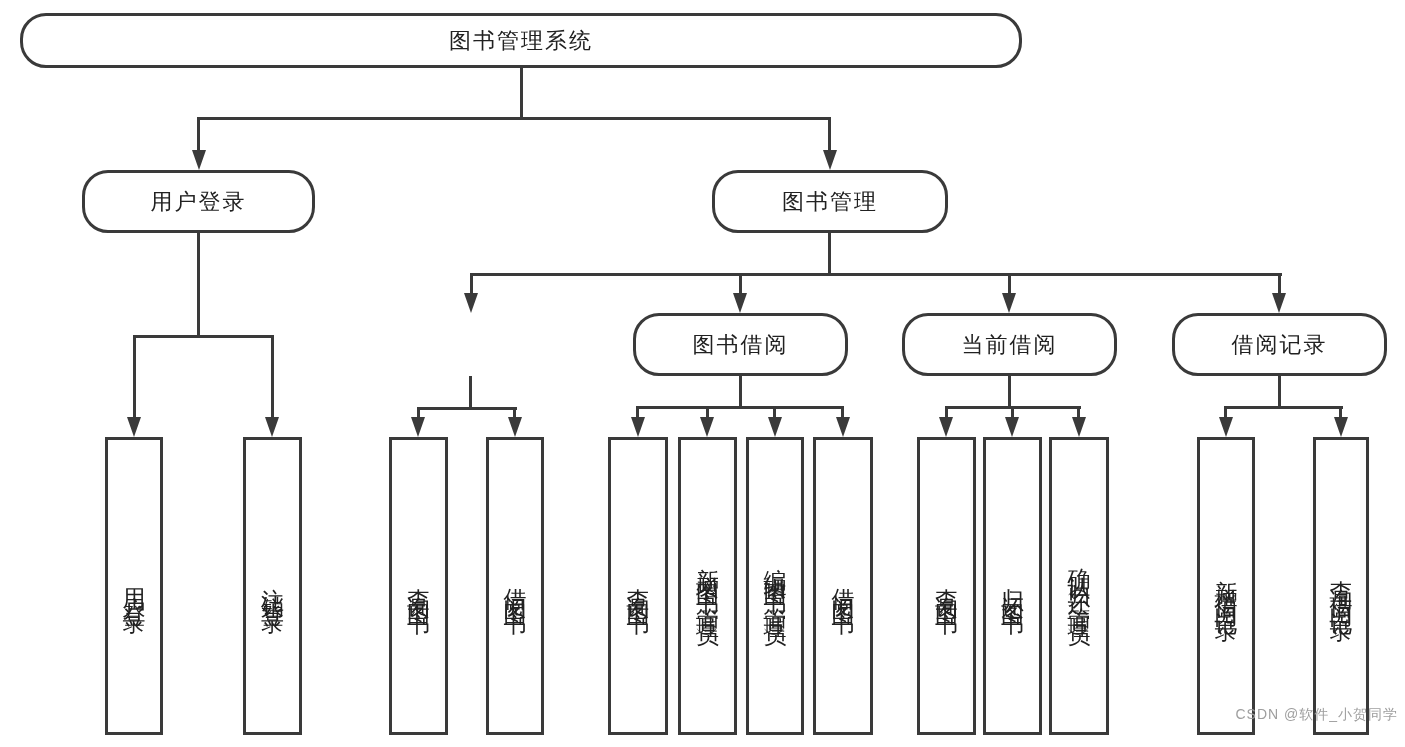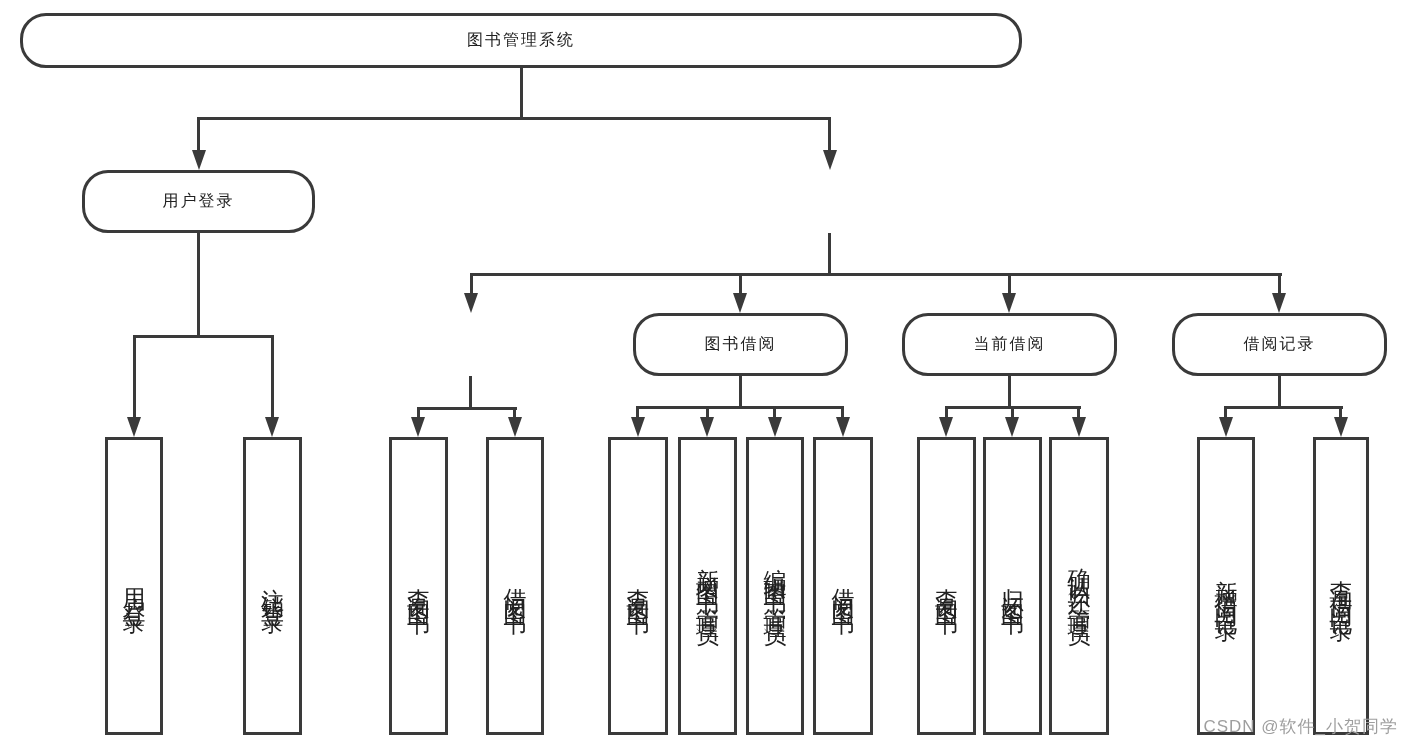--- a/index.html
+++ b/index.html
@@ -14,43 +14,43 @@
   .box {
     position: absolute;
     box-sizing: border-box;
     border: 3px solid var(--line, #3a3a3a);
     background: #ffffff;
     display: flex;
     align-items: center;
     justify-content: center;
     color: var(--text, #212121);
   }
-  .hbox { font-size: 16px; letter-spacing: 2px; white-space: nowrap; border-radius: 26px; }
+  .hbox { font-size: 22px; letter-spacing: 2px; white-space: nowrap; border-radius: 26px; }
   .vbox .vtext {
     writing-mode: vertical-rl;
     text-orientation: mixed;
     font-size: 23px;
     letter-spacing: 8px;
     line-height: 1;
   }
   .line { position: absolute; background: var(--line, #3a3a3a); }
   .arrow {
     position: absolute;
     width: 0; height: 0;
     border-left: 7px solid transparent;
     border-right: 7px solid transparent;
     border-top: 20px solid var(--line, #3a3a3a);
   }
   .watermark {
     position: absolute;
     right: 7px;
-    bottom: 9px;
+    bottom: 23px;
     z-index: 10;
     color: var(--watermark, #9e9e9e);
-    font-size: 17px;
+    font-size: 14px;
     letter-spacing: 1px;
     white-space: nowrap;
   }
 </style>
 </head>
 <body>
 
 <div class="canvas">
 
   <div class="box hbox" style="left:20px;top:13px;width:1002px;height:55px">
@@ -59,20 +59,23 @@
 
   <div class="line" style="left:520px;top:68px;width:3px;height:49px"></div>
   <div class="line" style="left:197px;top:117px;width:634px;height:3px"></div>
   <div class="line" style="left:197px;top:117px;width:3px;height:36px"></div>
   <div class="line" style="left:828px;top:117px;width:3px;height:36px"></div>
   <div class="arrow" style="left:192px;top:150px"></div>
   <div class="arrow" style="left:823px;top:150px"></div>
 
   <div class="box hbox" style="left:82px;top:170px;width:233px;height:63px">
     <span>用户登录</span>
+  </div>
+  <div class="box hbox" style="left:712px;top:170px;width:236px;height:63px">
+    <span>图书管理</span>
   </div>
 
   <div class="line" style="left:197px;top:233px;width:3px;height:102px"></div>
   <div class="line" style="left:133px;top:335px;width:141px;height:3px"></div>
   <div class="line" style="left:133px;top:335px;width:3px;height:85px"></div>
   <div class="line" style="left:271px;top:335px;width:3px;height:85px"></div>
   <div class="arrow" style="left:127px;top:417px"></div>
   <div class="arrow" style="left:265px;top:417px"></div>
 
   <div class="line" style="left:828px;top:233px;width:3px;height:40px"></div>

